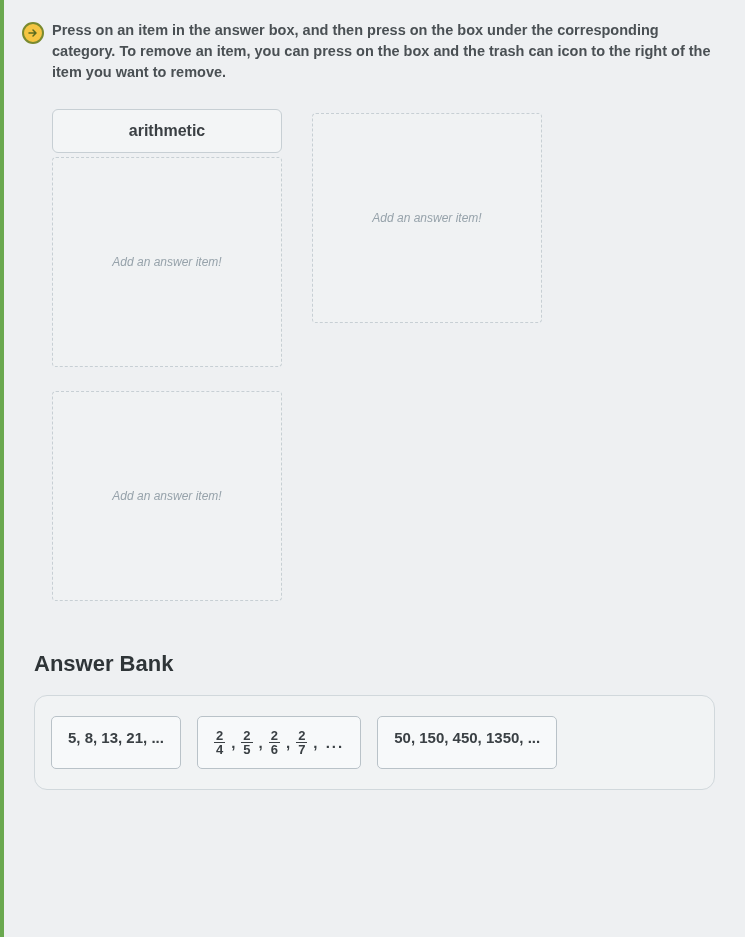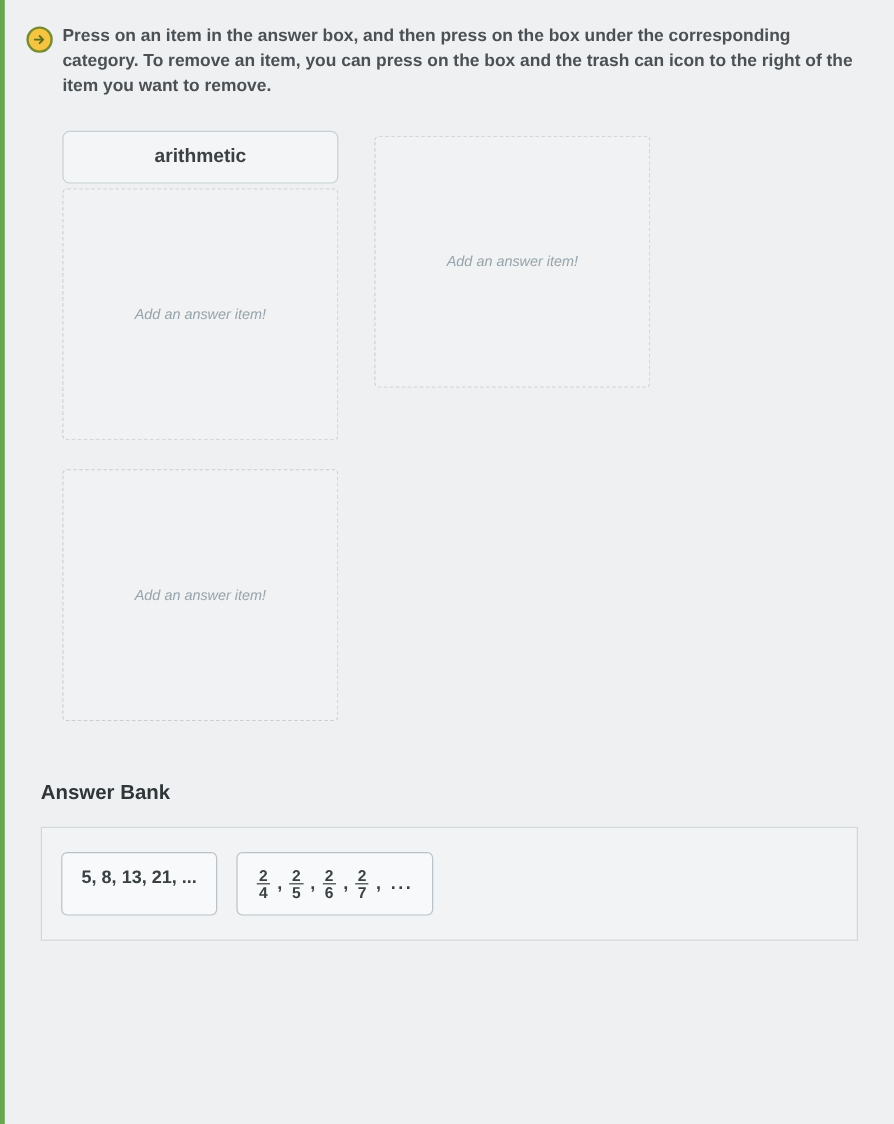--- a/index.html
+++ b/index.html
@@ -67,30 +67,30 @@
     align-items: center;
     justify-content: center;
     background: #f0f2f3;
   }
   .dropzone-placeholder {
     font-size: 12px;
     font-style: italic;
     color: #97a3ab;
   }
   .answer-bank-label {
-    font-size: 17px;
+    font-size: 22px;
     font-weight: 600;
     color: #2f3538;
     margin-left: 12px;
     margin-bottom: 18px;
   }
   .answer-bank {
     margin-left: 12px;
     border: 1px solid #d1d8dc;
-    border-radius: 0;
+    border-radius: 13px;
     padding: 20px 16px;
     background: #f1f3f4;
     display: flex;
     flex-wrap: wrap;
     gap: 14px 16px;
   }
   .item {
     border: 1px solid #b9c2c8;
     border-radius: 5px;
     background: #f7f9fa;
@@ -170,13 +170,14 @@
       <span class="num">2</span>
       <span class="den">6</span>
     </span>,
     <span class="frac">
       <span class="num">2</span>
       <span class="den">7</span>
     </span>
     <span class="dots">, ...</span>
   </div>
 
+  <div class="item">50, 150, 450, 1350, ...</div>
 </div>
 
 </body></html>

